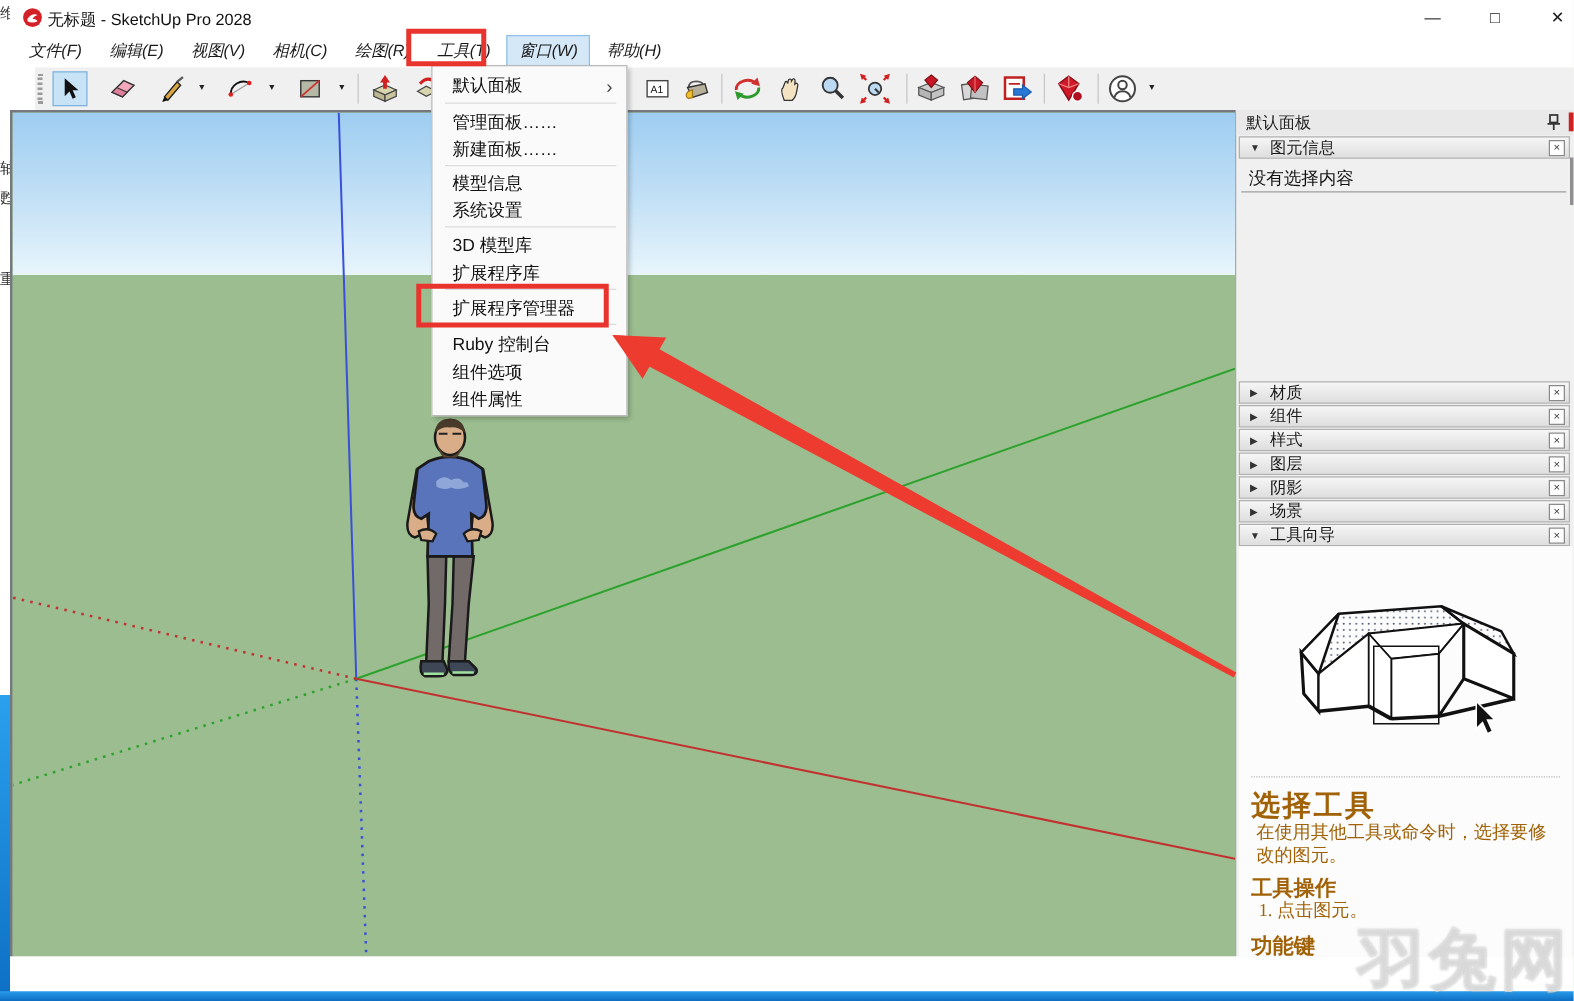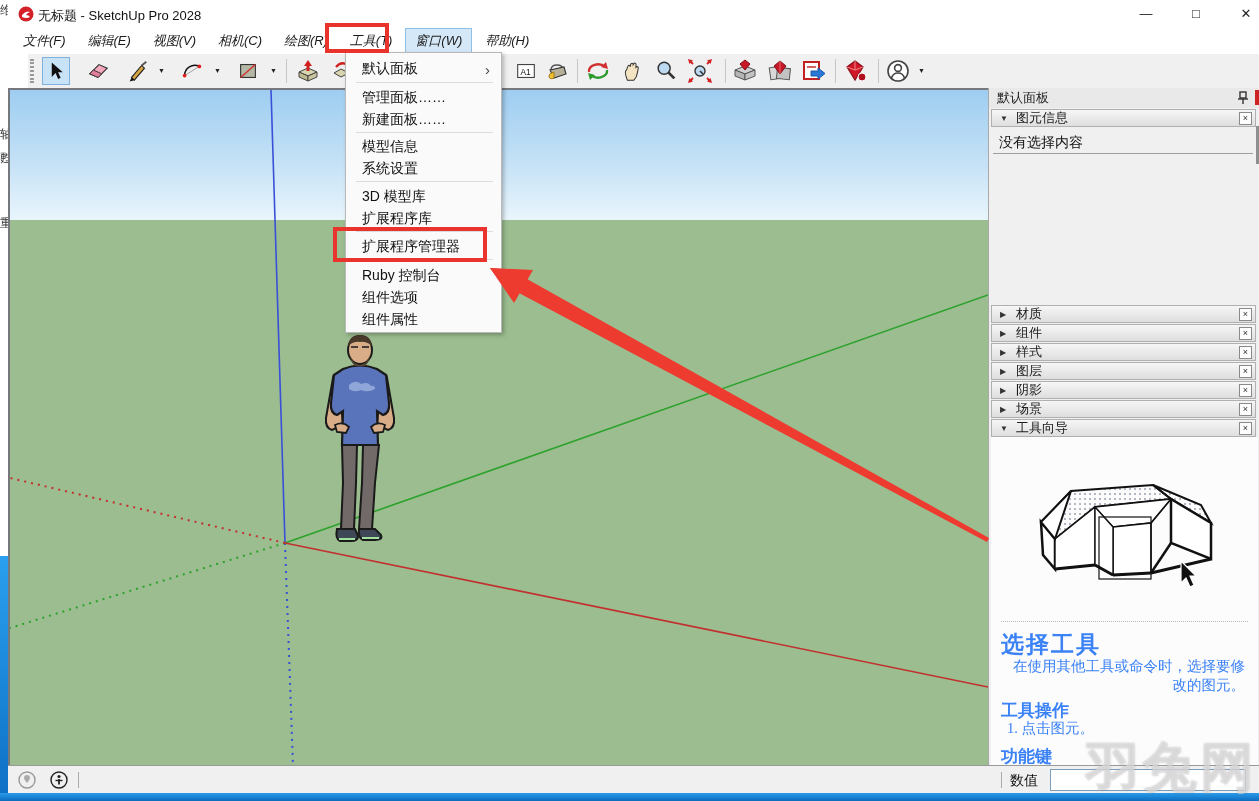--- a/index.html
+++ b/index.html
@@ -52,21 +52,21 @@
   .sec-label { position:absolute; left:24px; top:0; }
   .sec-close { position:absolute; right:3px; top:2px; width:13px; height:13px; border:1px solid #8a8a8a; background:#fdfdfd; font-size:9px; line-height:11px; text-align:center; color:#333; }
   #entity-empty { left:10px; top:46px; font-size:14px; font-weight:normal; color:#111; }
   #entity-line { left:4px; top:65px; width:260px; height:1px; background:#9e9e9e; }
   #scroll-sliver { left:267px; top:38px; width:3px; height:38px; background:#8f8f8f; }
 
   
   #wizard { left:2px; top:349px; width:267px; height:328px; background:#fcfcfc; overflow:hidden; }
   #wiz-img { left:42px; top:40px; }
   #wiz-dots { left:10px; top:184px; width:247px; border-top:1px dotted #bbb; }
-  .wiz-serif { font-family:"Liberation Serif","DejaVu Serif",serif; color:#3b82f6;text-align:right; }
+  .wiz-serif { font-family:"Liberation Serif","DejaVu Serif",serif; color:#a16207; }
   #wiz-title { left:10px; top:192px; font-size:23px; font-weight:bold; letter-spacing:2px; }
   #wiz-desc { left:14px; top:220px; width:240px; font-size:14.5px; line-height:19px; }
   #wiz-ops { left:10px; top:262px; font-size:17px; font-weight:bold; }
   #wiz-step { left:16px; top:282px; font-size:14.5px; }
   #wiz-keys { left:10px; top:308px; font-size:17px; font-weight:bold; }
   #wiz-ctrl { left:14px; top:327px; font-size:14.5px; white-space:nowrap; }
 
   
   #statusbar { left:8px; top:765px; width:1251px; height:28px; background:#f0f0f0; border-top:1px solid #9a9a9a; }
   .sb-sep { top:6px; width:1px; height:16px; background:#aaa; }
@@ -413,34 +413,18 @@
       <div class="abs" id="wiz-dots"></div>
       <div class="abs wiz-serif" id="wiz-title">选择工具</div>
       <div class="abs wiz-serif" id="wiz-desc">在使用其他工具或命令时，选择要修改的图元。</div>
       <div class="abs wiz-serif" id="wiz-ops">工具操作</div>
       <div class="abs wiz-serif" id="wiz-step">1. 点击图元。</div>
       <div class="abs wiz-serif" id="wiz-keys">功能键</div>
       <div class="abs wiz-serif" id="wiz-ctrl">Ctrl = 向一组选定的图元中添加图元</div>
     </div>
   </div>
 
-  <div class="abs" id="statusbar">
-    <svg class="abs" style="left:10px;top:5px" width="18" height="18" viewBox="0 0 18 18">
-      <circle cx="9" cy="9" r="8" fill="none" stroke="#9a9a9a" stroke-width="1.4"></circle>
-      <path d="M9,4 Q12,4 12,7 Q12,9 9,12 Q6,9 6,7 Q6,4 9,4 Z" fill="#aaa"></path>
-    </svg>
-    <svg class="abs" style="left:42px;top:5px" width="18" height="18" viewBox="0 0 18 18">
-      <circle cx="9" cy="9" r="8" fill="none" stroke="#222" stroke-width="1.4"></circle>
-      <circle cx="9" cy="5.5" r="1.6" fill="#222"></circle>
-      <line x1="9" y1="8" x2="9" y2="13.5" stroke="#222" stroke-width="1.8"></line>
-      <line x1="5.5" y1="9.5" x2="12.5" y2="9.5" stroke="#222" stroke-width="1.4"></line>
-    </svg>
-    <div class="abs sb-sep" style="left:70px"></div>
-    <div class="abs sb-sep" style="left:993px"></div>
-    <span class="abs" id="measure-label">数值</span>
-    <input class="abs" id="measure-input" value="" style="">
-  </div>
 
   <div class="abs" id="taskbar"></div>
 
   <div class="abs" id="watermark">羽兔网</div>
 
 </div>
 
 </body></html>

